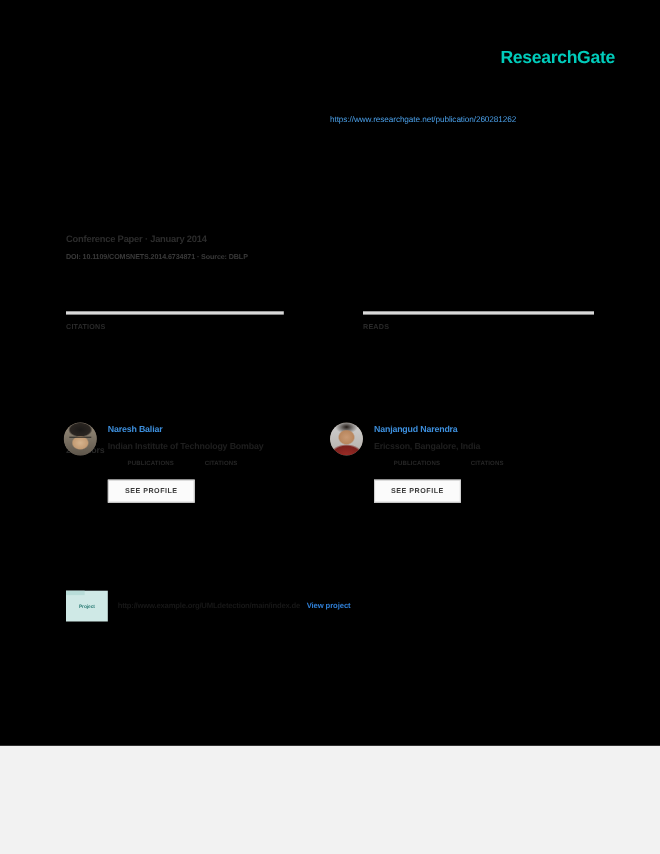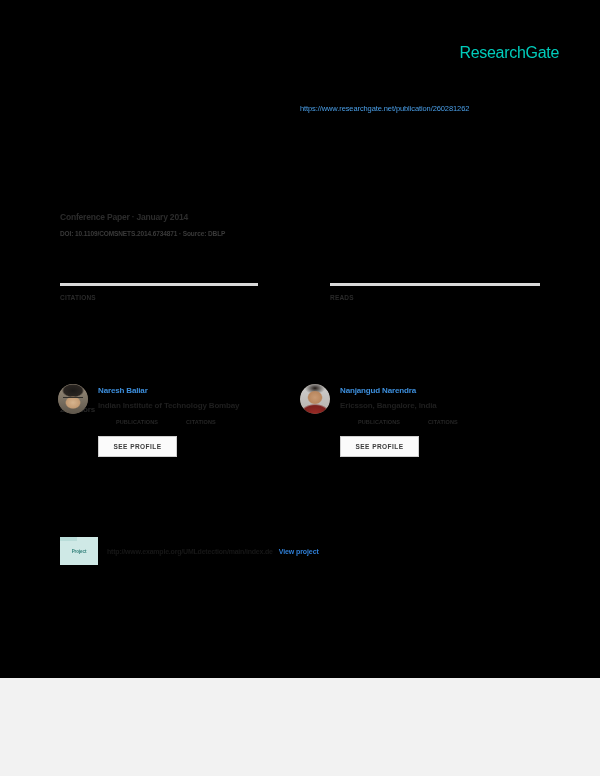--- a/index.html
+++ b/index.html
@@ -19,21 +19,21 @@
   .sheet {
     position:absolute;
     left:0; top:0; width:600px; height:678px;
     background:#000000;
   }
 
   .rg-logo {
     position:absolute;
     right:41px; top:44px;
     font-size:16px;
-    font-weight:normal;
+    font-weight:bold;
     letter-spacing:-0.3px;
     color:#00ccbb;
     filter:blur(0.4px);
   }
 
   .pub-url {
     position:absolute;
     left:300px; top:104px;
     font-size:7.5px;
     font-weight:normal;

